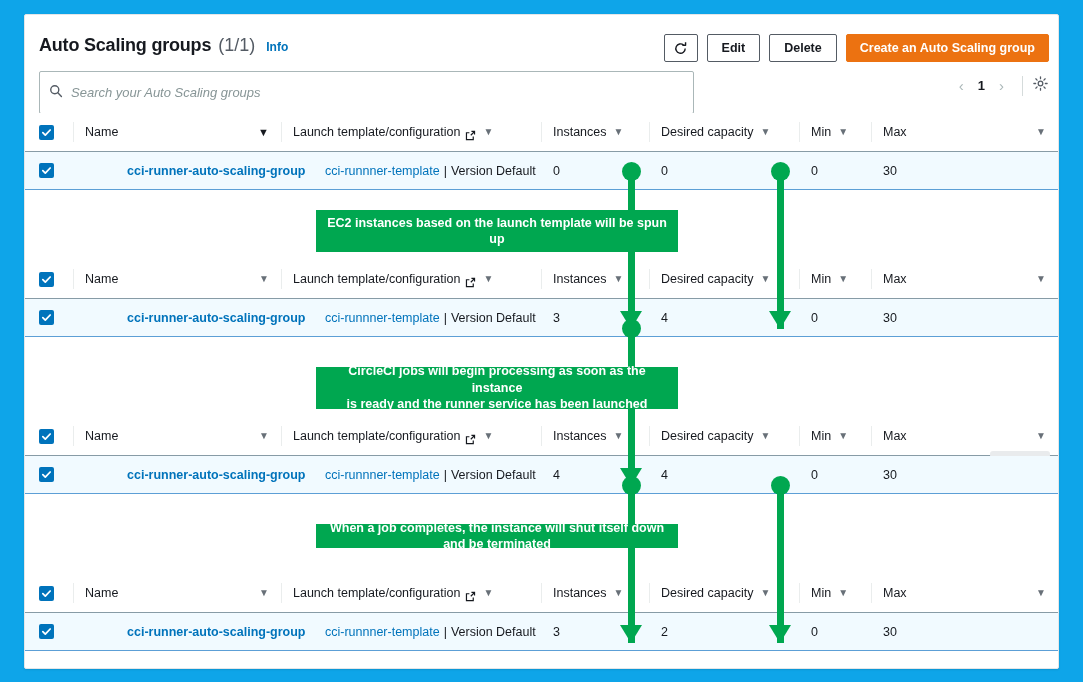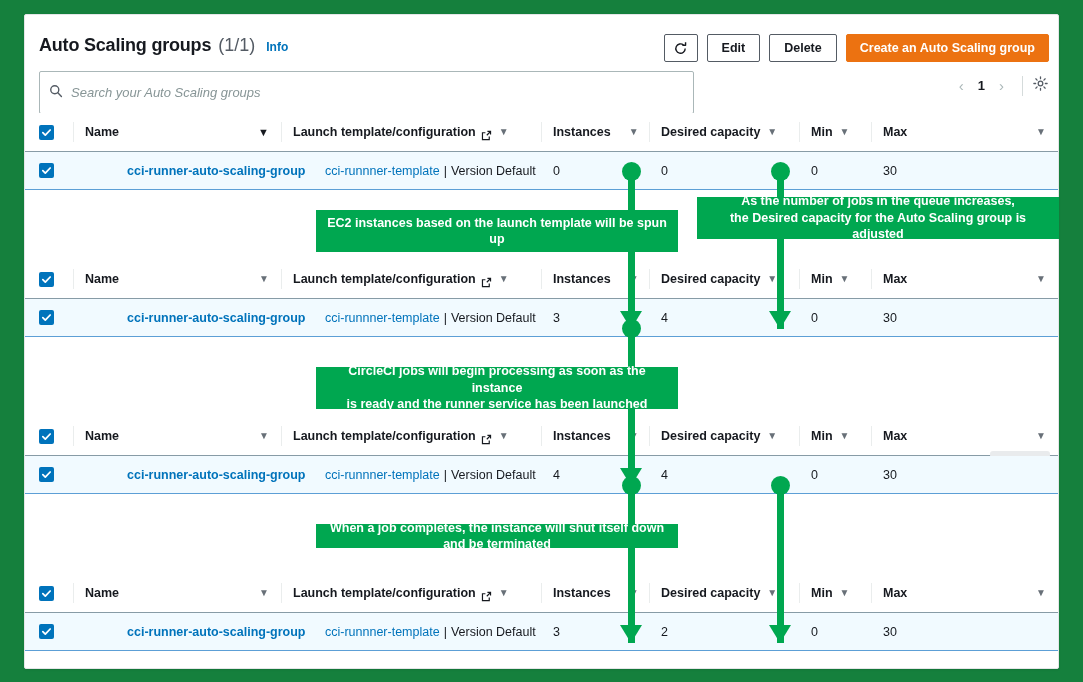--- a/index.html
+++ b/index.html
@@ -10,21 +10,21 @@
   }
   body {
     font-family: "Liberation Sans", sans-serif;
     -webkit-font-smoothing: antialiased;
   }
   #stage {
     position: relative;
     width: 1083px;
     height: 682px;
     overflow: hidden;
-    background: #15803d;
+    background: #0ea5e9;
   }
 
   
   .panel {
     position: absolute;
     left: 24px;
     top: 14px;
     width: 1035px;
     height: 655px;
     background: #ffffff;
@@ -201,28 +201,28 @@
     box-sizing: border-box;
     display: flex;
     align-items: center;
     height: 100%;
     padding: 0 0 0 12px;
     position: relative;
   }
   .c-check { width: 48px; padding-left: 14px; }
   .c-name  { width: 208px; }
   .c-tmpl  { width: 260px; }
-  .c-inst  { width: 108px; gap: 11px; }
+  .c-inst  { width: 108px; }
   .c-desi  { width: 150px; }
   .c-min   { width: 72px; }
   .c-max   { flex: 1 1 auto; }
 
   .thlbl {
     font-size: 12.5px;
-    font-weight: bold;
+    font-weight: normal;
     color: #16191f;
     white-space: nowrap;
   }
   .sortglyph {
     margin-left: 7px;
     color: #687078;
     font-size: 10px;
     line-height: 1;
   }
   .sortglyph.dark { color: #16191f; font-size: 11px; }
@@ -712,26 +712,20 @@
   <div class="conn-line" style="left:777px; top:487px; height:156px;"></div>
   <div class="conn-dot" style="left:771px; top:476px;"></div>
   <div class="conn-arrow" style="left:769px; top:625px;"></div>
 
   <div class="callout" style="left:316px; top:210px; width:362px; height:42px;">
     <span>
       <span>EC2 instances based on the launch template will be spun up</span><br>
     </span>
   </div>
 
-  <div class="callout" style="left:697px; top:197px; width:362px; height:42px;">
-    <span>
-      <span>As the number of jobs in the queue increases,</span><br>
-      <span>the Desired capacity for the Auto Scaling group is adjusted</span>
-    </span>
-  </div>
 
   <div class="callout" style="left:316px; top:367px; width:362px; height:42px;">
     <span>
       <span>CircleCI jobs will begin processing as soon as the instance</span><br>
       <span>is ready and the runner service has been launched</span>
     </span>
   </div>
 
 
   <div class="callout" style="left:316px; top:524px; width:362px; height:24px;">

